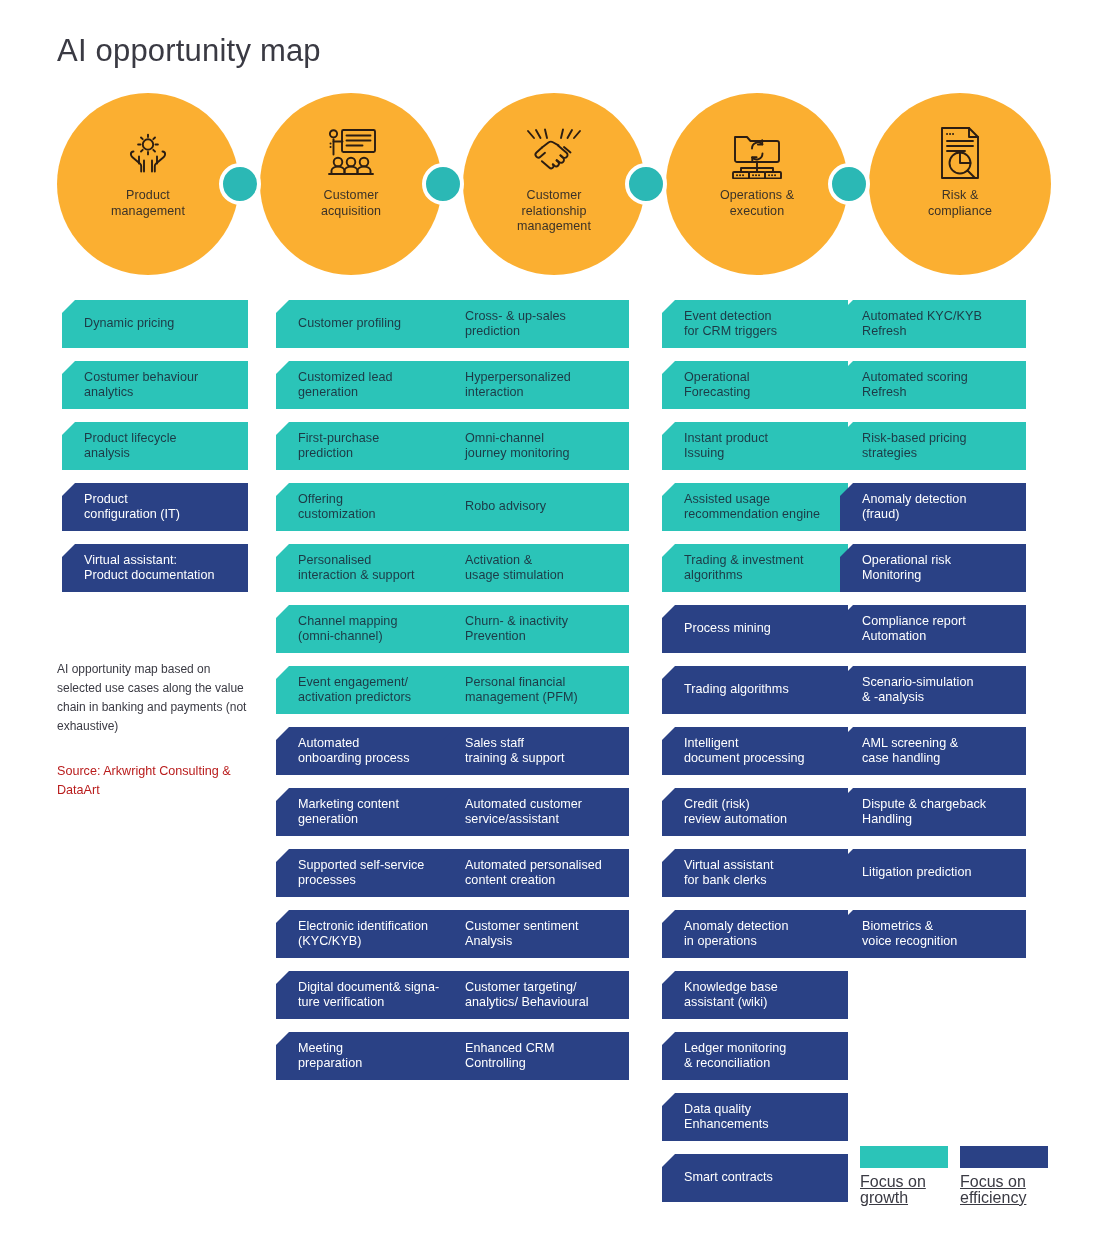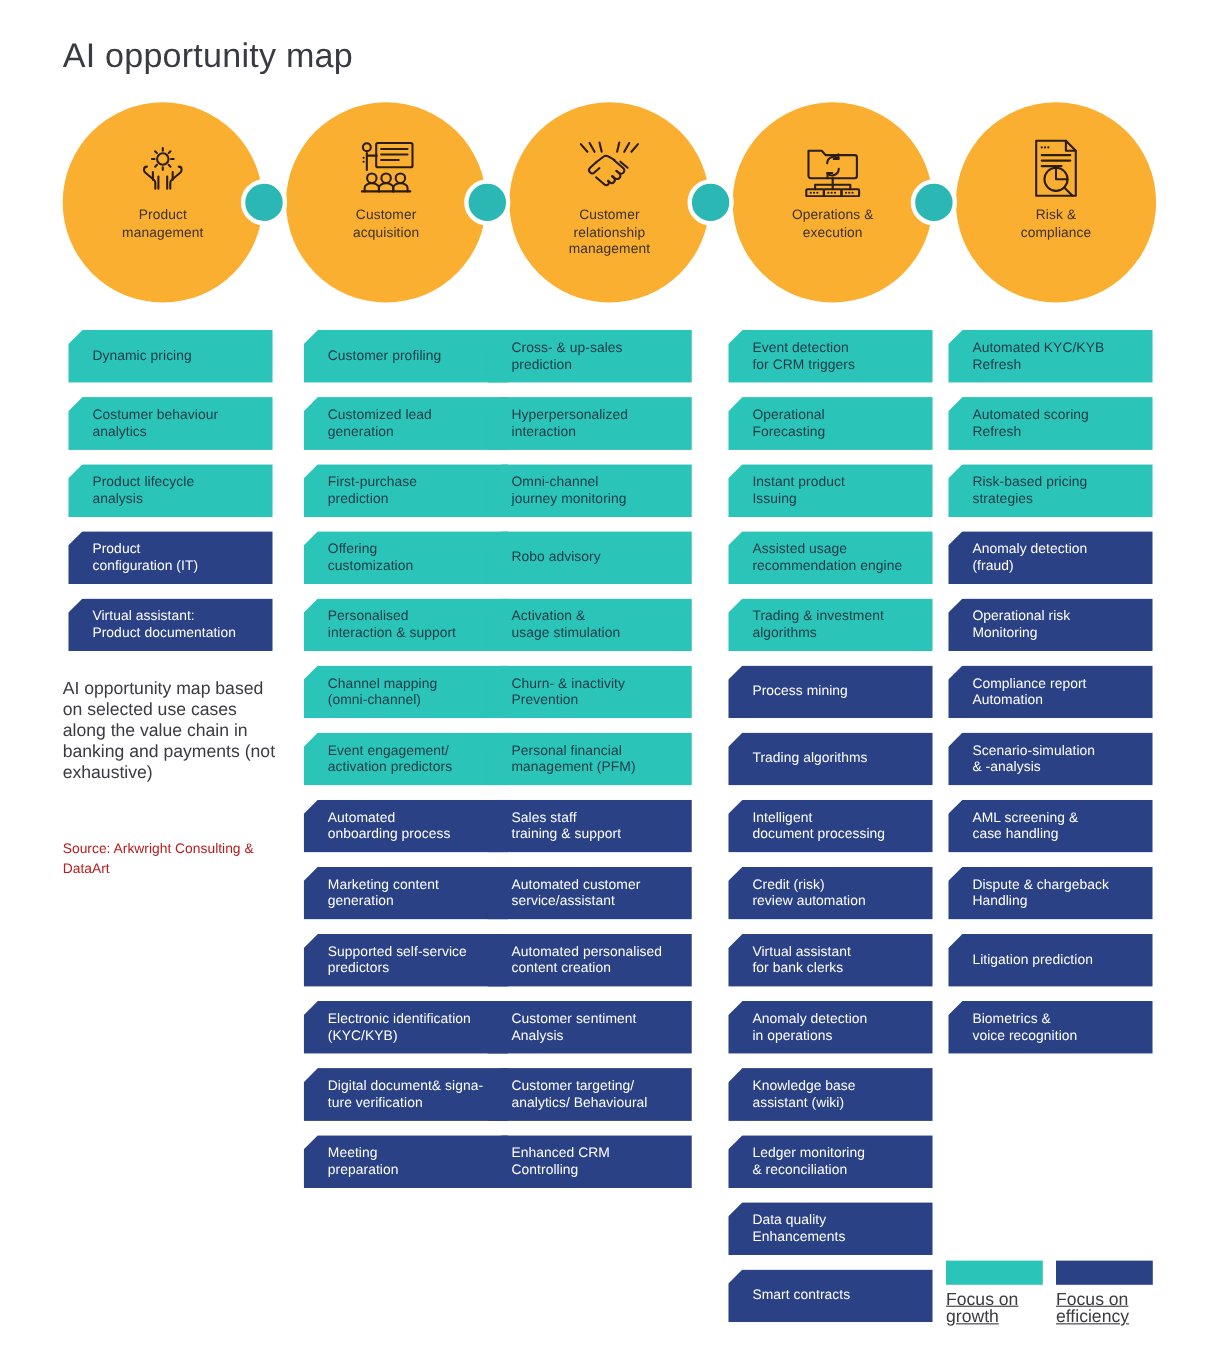--- a/index.html
+++ b/index.html
@@ -52,22 +52,22 @@
     font-size:12.6px;line-height:15.5px;letter-spacing:.05px;
     -webkit-clip-path:polygon(13px 0,100% 0,100% 100%,0 100%,0 13px);
     clip-path:polygon(13px 0,100% 0,100% 100%,0 100%,0 13px);
   }
   .chip.growth{background:#2BC4B8;color:#1d3a46;}
   .chip.efficiency{background:#2A4185;color:#ffffff;}
   .chip .l2{display:block;}
 
   
   .note{
-    position:absolute;left:57px;top:617px;width:196px;
-    font-size:16px;line-height:19px;color:#3a3a43;
+    position:absolute;left:57px;top:660px;width:196px;
+    font-size:12px;line-height:19px;color:#3a3a43;
   }
   .source{
     position:absolute;left:57px;top:762px;width:200px;
     font-size:12.6px;line-height:19px;color:#b91c1c;
   }
 
   
   .legend{position:absolute;left:860px;top:1146px;width:200px;}
   .legend-item{position:absolute;top:0;width:90px;}
   .legend-sw{width:88px;height:22px;}
@@ -236,21 +236,21 @@
         <div class="chip efficiency">
           <span>Automated</span>
           <span class="l2">onboarding process</span>
         </div>
         <div class="chip efficiency">
           <span>Marketing content</span>
           <span class="l2">generation</span>
         </div>
         <div class="chip efficiency">
           <span>Supported self-service</span>
-          <span class="l2">predictors</span>
+          <span class="l2">processes</span>
         </div>
         <div class="chip efficiency">
           <span>Electronic identification</span>
           <span class="l2">(KYC/KYB)</span>
         </div>
         <div class="chip efficiency">
           <span>Digital document&amp; signa-</span>
           <span class="l2">ture verification</span>
         </div>
         <div class="chip efficiency">
@@ -363,21 +363,21 @@
           <span class="l2">&amp; reconciliation</span>
         </div>
         <div class="chip efficiency">
           <span>Data quality</span>
           <span class="l2">Enhancements</span>
         </div>
         <div class="chip efficiency">
           <span>Smart contracts</span>
         </div>
       </div>
-      <div class="col" style="left: 862px;">
+      <div class="col" style="left: 840px;">
         <div class="chip growth">
           <span>Automated KYC/KYB</span>
           <span class="l2">Refresh</span>
         </div>
         <div class="chip growth">
           <span>Automated scoring</span>
           <span class="l2">Refresh</span>
         </div>
         <div class="chip growth">
           <span>Risk-based pricing</span>

